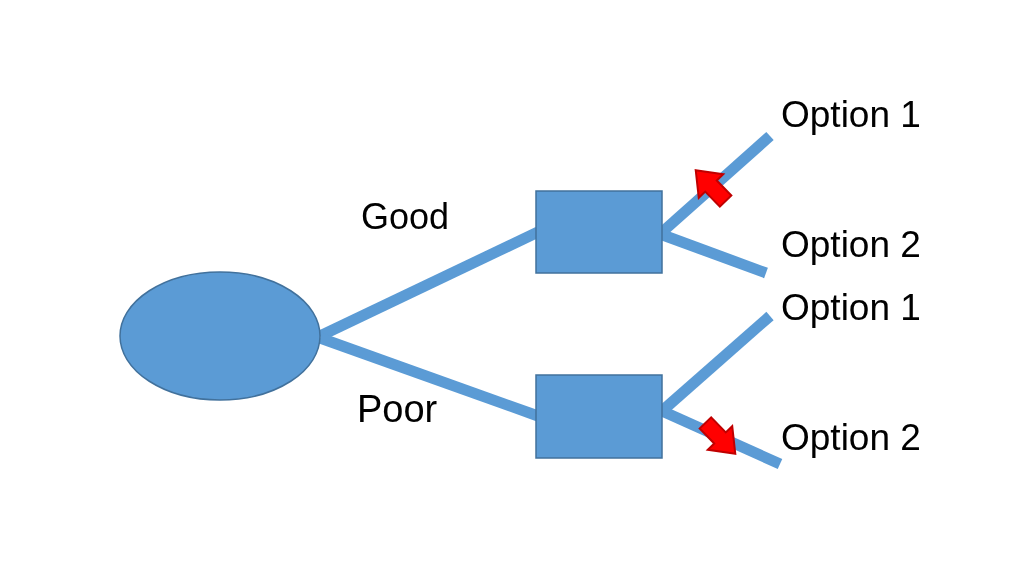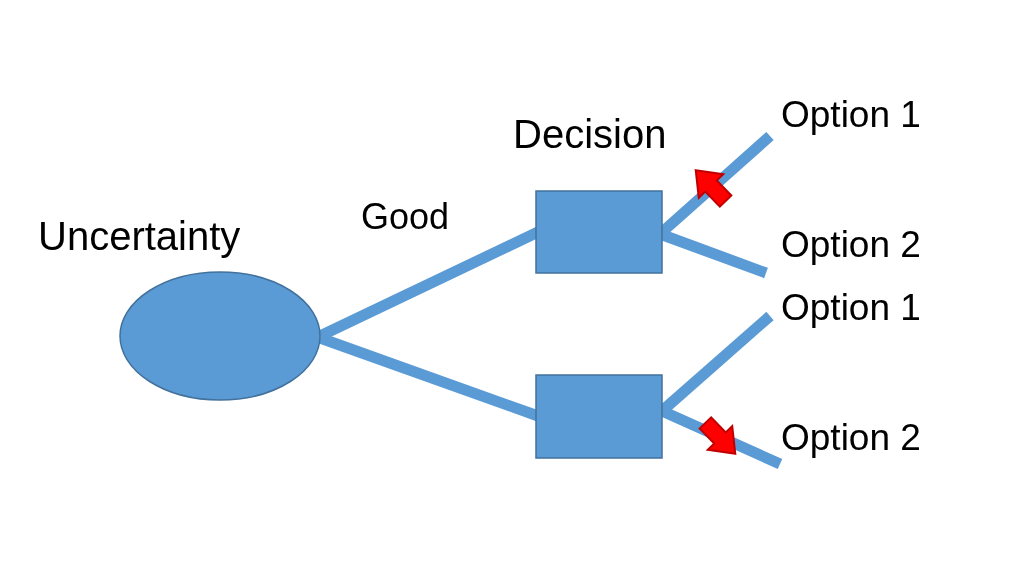--- a/index.html
+++ b/index.html
@@ -68,26 +68,25 @@
 
     <g transform="translate(711,186) rotate(-44)">
       <path d="M 0,-22 L 17,0 L 8,0 L 8,21 L -8,21 L -8,0 L -17,0 Z" fill="#FF0000" stroke="#C00000" stroke-width="2" stroke-linejoin="miter"></path>
     </g>
 
     <g transform="translate(720,438) rotate(136)">
       <path d="M 0,-22 L 17,0 L 8,0 L 8,21 L -8,21 L -8,0 L -17,0 Z" fill="#FF0000" stroke="#C00000" stroke-width="2" stroke-linejoin="miter"></path>
     </g>
   </svg>
 
-  <div class="diagram-label label-uncertainty">Uncertainty</div>
 
-  <div class="diagram-label label-decision">Decision</div>
 
   <div class="diagram-label label-good">Good</div>
 
+  <div class="diagram-label label-poor">Poor</div>
 
   <div class="diagram-label label-opt-1a">Option 1</div>
 
   <div class="diagram-label label-opt-2a">Option 2</div>
 
   <div class="diagram-label label-opt-1b">Option 1</div>
 
   <div class="diagram-label label-opt-2b">Option 2</div>
 
 </div>

